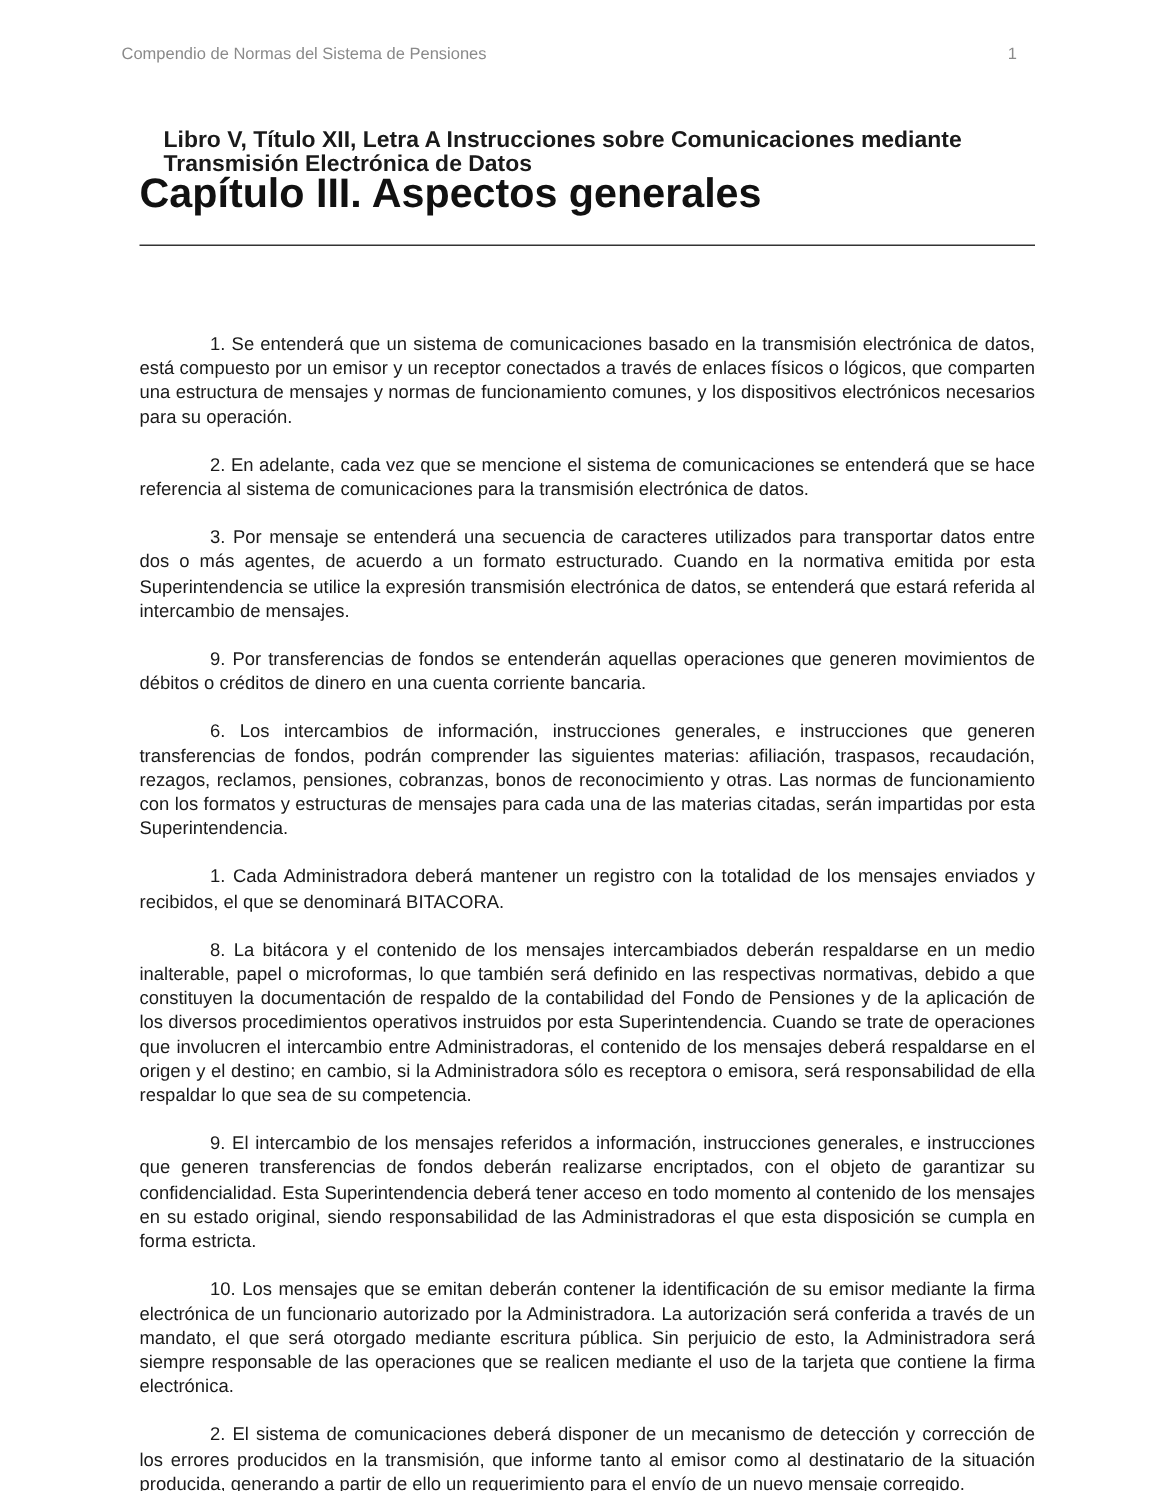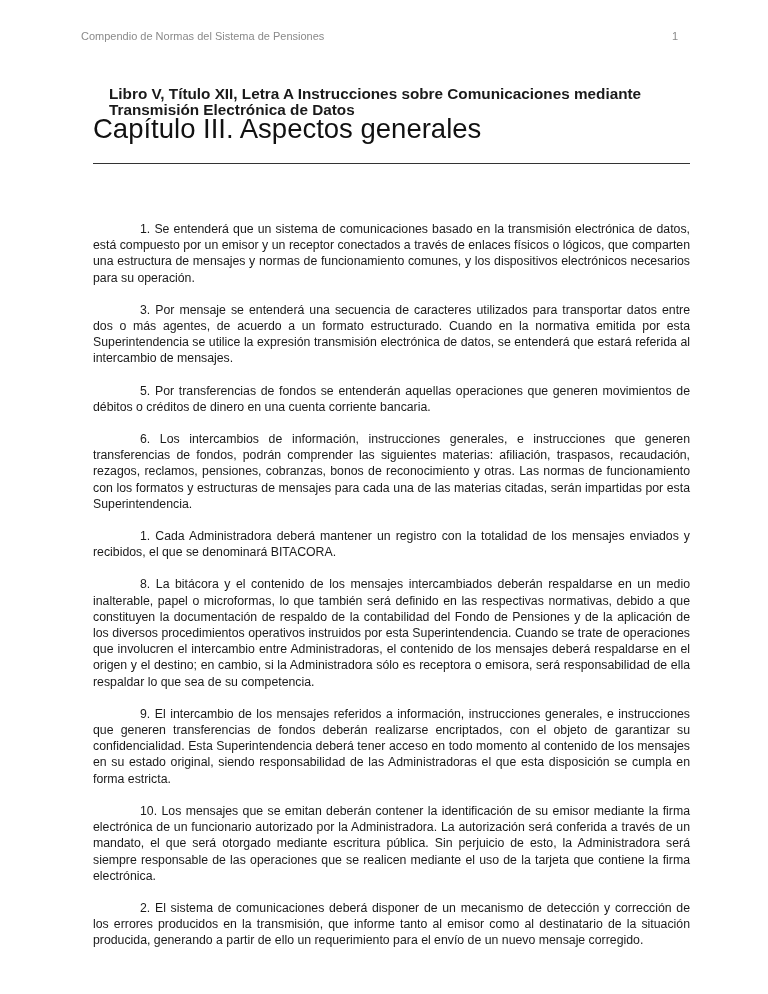--- a/index.html
+++ b/index.html
@@ -4,21 +4,21 @@
   <style>
     html, body { margin: 0; padding: 0; background: #ffffff; }
     body { width: 768px; height: 994px; position: relative; overflow: hidden;
            font-family: "Liberation Sans", sans-serif; color: #1a1a1a; }
     .running-header { position: absolute; left: 81px; top: 30px; width: 597px;
            font-size: 11px; color: #8a8a8a; }
     .running-header .page-num { position: absolute; right: 0; top: 0; }
     .doc-title { position: absolute; left: 93px; top: 70px; width: 600px;
            font-size: 15.3px; font-weight: bold; line-height: 16px; color: #1a1a1a; margin: 16px; }
     .chapter-title { position: absolute; left: 93px; top: 113px; width: 600px;
-           font-size: 27.5px; font-weight: normal; color: #111; margin: 0; line-height: 32px; }
+           font-size: 27.5px; font-weight: bold; color: #111; margin: 0; line-height: 32px; }
     .rule { position: absolute; left: 93px; top: 163px; width: 597px; height: 0;
            border-top: 1.5px solid #333; }
     .body { position: absolute; left: 93px; top: 205px; width: 597px; }
     .para { margin: 16px 0 12px 0; font-size: 12.3px; line-height: 16.2px;
            text-align: justify; text-indent: 47px; color: #1a1a1a; }
   </style>
 </head>
 <body>
 
 <div class="running-header">
@@ -27,21 +27,22 @@
 </div>
 
 <h1 class="doc-title">Libro V, Título XII, Letra A Instrucciones sobre Comunicaciones mediante Transmisión Electrónica de Datos</h1>
 
 <h2 class="chapter-title">Capítulo III. Aspectos generales</h2>
 
 <div class="rule"></div>
 
 <div class="body">
   <p class="para">1. Se entenderá que un sistema de comunicaciones basado en la transmisión electrónica de datos, está compuesto por un emisor y un receptor conectados a través de enlaces físicos o lógicos, que comparten una estructura de mensajes y normas de funcionamiento comunes, y los dispositivos electrónicos necesarios para su operación.</p>
+  <p class="para">2. En adelante, cada vez que se mencione el sistema de comunicaciones se entenderá que se hace referencia al sistema de comunicaciones para la transmisión electrónica de datos.</p>
   <p class="para">3. Por mensaje se entenderá una secuencia de caracteres utilizados para transportar datos entre dos o más agentes, de acuerdo a un formato estructurado. Cuando en la normativa emitida por esta Superintendencia se utilice la expresión transmisión electrónica de datos, se entenderá que estará referida al intercambio de mensajes.</p>
-  <p class="para">5. Por transferencias de fondos se entenderán aquellas operaciones que generen movimientos de débitos o créditos de dinero en una cuenta corriente bancaria.</p>
+  <p class="para">9. Por transferencias de fondos se entenderán aquellas operaciones que generen movimientos de débitos o créditos de dinero en una cuenta corriente bancaria.</p>
   <p class="para">6. Los intercambios de información, instrucciones generales, e instrucciones que generen transferencias de fondos, podrán comprender las siguientes materias: afiliación, traspasos, recaudación, rezagos, reclamos, pensiones, cobranzas, bonos de reconocimiento y otras. Las normas de funcionamiento con los formatos y estructuras de mensajes para cada una de las materias citadas, serán impartidas por esta Superintendencia.</p>
   <p class="para">1. Cada Administradora deberá mantener un registro con la totalidad de los mensajes enviados y recibidos, el que se denominará BITACORA.</p>
   <p class="para">8. La bitácora y el contenido de los mensajes intercambiados deberán respaldarse en un medio inalterable, papel o microformas, lo que también será definido en las respectivas normativas, debido a que constituyen la documentación de respaldo de la contabilidad del Fondo de Pensiones y de la aplicación de los diversos procedimientos operativos instruidos por esta Superintendencia. Cuando se trate de operaciones que involucren el intercambio entre Administradoras, el contenido de los mensajes deberá respaldarse en el origen y el destino; en cambio, si la Administradora sólo es receptora o emisora, será responsabilidad de ella respaldar lo que sea de su competencia.</p>
   <p class="para">9. El intercambio de los mensajes referidos a información, instrucciones generales, e instrucciones que generen transferencias de fondos deberán realizarse encriptados, con el objeto de garantizar su confidencialidad. Esta Superintendencia deberá tener acceso en todo momento al contenido de los mensajes en su estado original, siendo responsabilidad de las Administradoras el que esta disposición se cumpla en forma estricta.</p>
   <p class="para">10. Los mensajes que se emitan deberán contener la identificación de su emisor mediante la firma electrónica de un funcionario autorizado por la Administradora. La autorización será conferida a través de un mandato, el que será otorgado mediante escritura pública. Sin perjuicio de esto, la Administradora será siempre responsable de las operaciones que se realicen mediante el uso de la tarjeta que contiene la firma electrónica.</p>
   <p class="para">2. El sistema de comunicaciones deberá disponer de un mecanismo de detección y corrección de los errores producidos en la transmisión, que informe tanto al emisor como al destinatario de la situación producida, generando a partir de ello un requerimiento para el envío de un nuevo mensaje corregido.</p>
 </div>
 
 </body></html>

